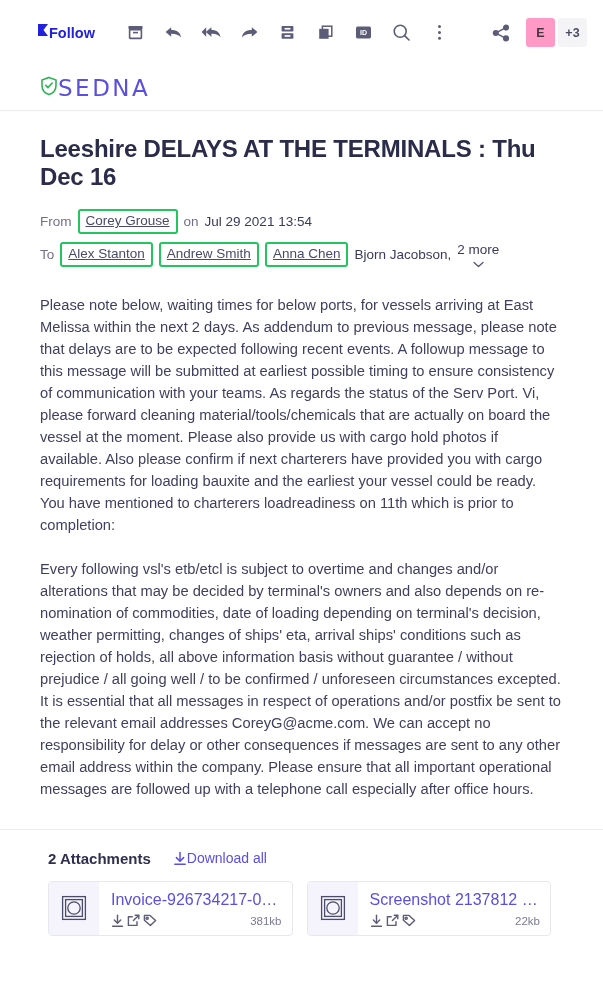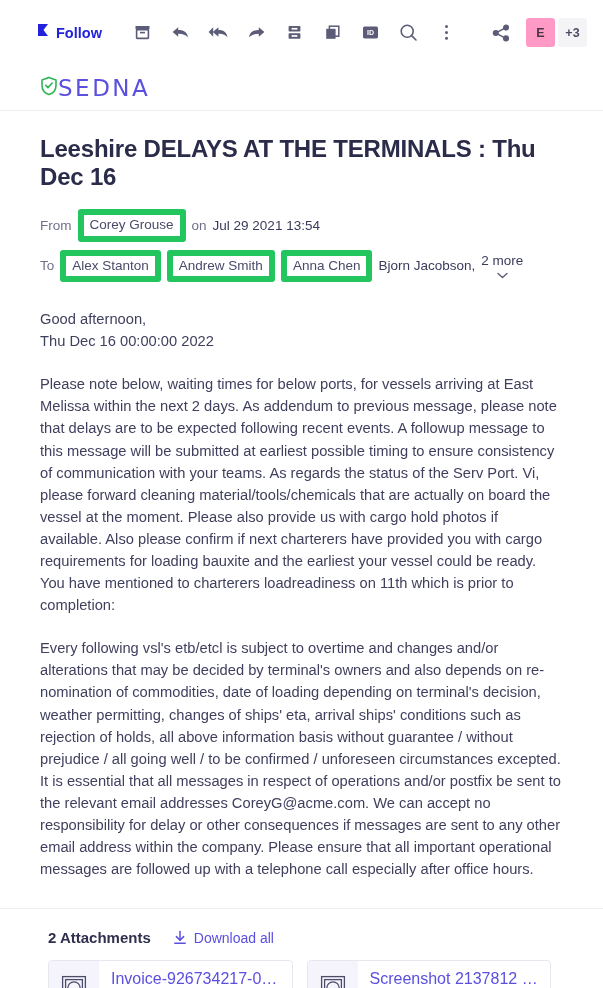--- a/index.html
+++ b/index.html
@@ -16,21 +16,20 @@
   .toolbar {
     height: 65px;
     display: flex;
     align-items: center;
     padding: 0 16px 0 38px;
     background: #ffffff;
   }
   .follow-btn {
     display: flex;
     align-items: center;
-    gap: 7px;
     color: #2222dd;
     font-size: 14.5px;
     font-weight: 700;
     cursor: pointer;
     margin-right: 22px;
   }
   .flag-icon { display: block; }
   .tb-icons { display: flex; align-items: center; }
   .tb-btn {
     width: 38px; height: 38px;
@@ -88,28 +87,29 @@
     display: flex;
     align-items: center;
     flex-wrap: wrap;
     font-size: 13.5px;
     color: #5a5a75;
     margin-bottom: 8px;
     gap: 6px;
   }
   .meta-label { color: #70708c; }
   .chip {
-    border: 6px solid #22c55e;
+    border: 2px solid #22c55e;
     border-radius: 3px;
     padding: 2px 6px 3px 6px;
     font-size: 13.5px;
     color: #4a4a6a;
     cursor: pointer;
     background: #fff;
     line-height: 1.15;
+    text-decoration: underline;
   }
   .meta-date { font-weight: 400; color: #3a3a5c; }
   .plain-recipient { color: #3a3a5c; }
   .more-link { color: #3a3a5c; cursor: pointer; display: flex; align-items: center; gap: 4px; flex-direction: column; }
 
   
   .body-wrap { padding: 18px 40px 0 40px; }
   .body-p {
     font-size: 14.7px;
     line-height: 22.1px;
@@ -118,21 +118,21 @@
     white-space: pre-wrap;
   }
   .body-p:last-child { margin-bottom: 0; }
 
   
   .att-divider { height: 1px; background: #ececf1; margin-top: 28px; }
   .att-wrap { padding: 20px 52px 0 48px; }
   .att-head { display: flex; align-items: center; gap: 22px; margin-bottom: 14px; }
   .att-title { font-size: 15px; font-weight: 700; color: #2f2f4e; }
   .dl-all {
-    display: flex; align-items: flex-start; gap: 7px;
+    display: flex; align-items: center; 
     color: #5b4fe0; font-size: 14px; cursor: pointer;
   }
   .att-list { display: flex; gap: 14px; }
   .att-card {
     flex: 1;
     border: 1px solid #e7e7ef;
     border-radius: 4px;
     display: flex;
     overflow: hidden;
     background: #fff;
@@ -287,22 +287,20 @@
     <span class="more-link">
       <span>2 more</span>
       <svg width="11" height="7" viewBox="0 0 11 7" fill="none" stroke="#5a5a75" stroke-width="1.3">
         <polyline points="1,1.4 5.5,5.6 10,1.4" stroke-linecap="round" stroke-linejoin="round"></polyline>
       </svg>
     </span>
   </div>
 </div>
 
 <div class="body-wrap">
-  <p class="body-p">Good afternoon,
-Thu Dec 16 00:00:00 2022</p>
   <p class="body-p">Please note below, waiting times for below ports, for vessels arriving at East Melissa within the next 2 days. As addendum to previous message, please note that delays are to be expected following recent events. A followup message to this message will be submitted at earliest possible timing to ensure consistency of communication with your teams. As regards the status of the Serv Port. Vi, please forward cleaning material/tools/chemicals that are actually on board the vessel at the moment. Please also provide us with cargo hold photos if available. Also please confirm if next charterers have provided you with cargo requirements for loading bauxite and the earliest your vessel could be ready. You have mentioned to charterers loadreadiness on 11th which is prior to completion:</p>
   <p class="body-p">Every following vsl's etb/etcl is subject to overtime and changes and/or alterations that may be decided by terminal's owners and also depends on re-nomination of commodities, date of loading depending on terminal's decision, weather permitting, changes of ships' eta, arrival ships' conditions such as rejection of holds, all above information basis without guarantee / without prejudice / all going well / to be confirmed / unforeseen circumstances excepted. It is essential that all messages in respect of operations and/or postfix be sent to the relevant email addresses CoreyG@acme.com. We can accept no responsibility for delay or other consequences if messages are sent to any other email address within the company. Please ensure that all important operational messages are followed up with a telephone call especially after office hours.</p>
 </div>
 
 <div class="att-divider"></div>
 
 <div class="att-wrap">
   <div class="att-head">
     <span class="att-title">2 Attachments</span>
     <span class="dl-all">

